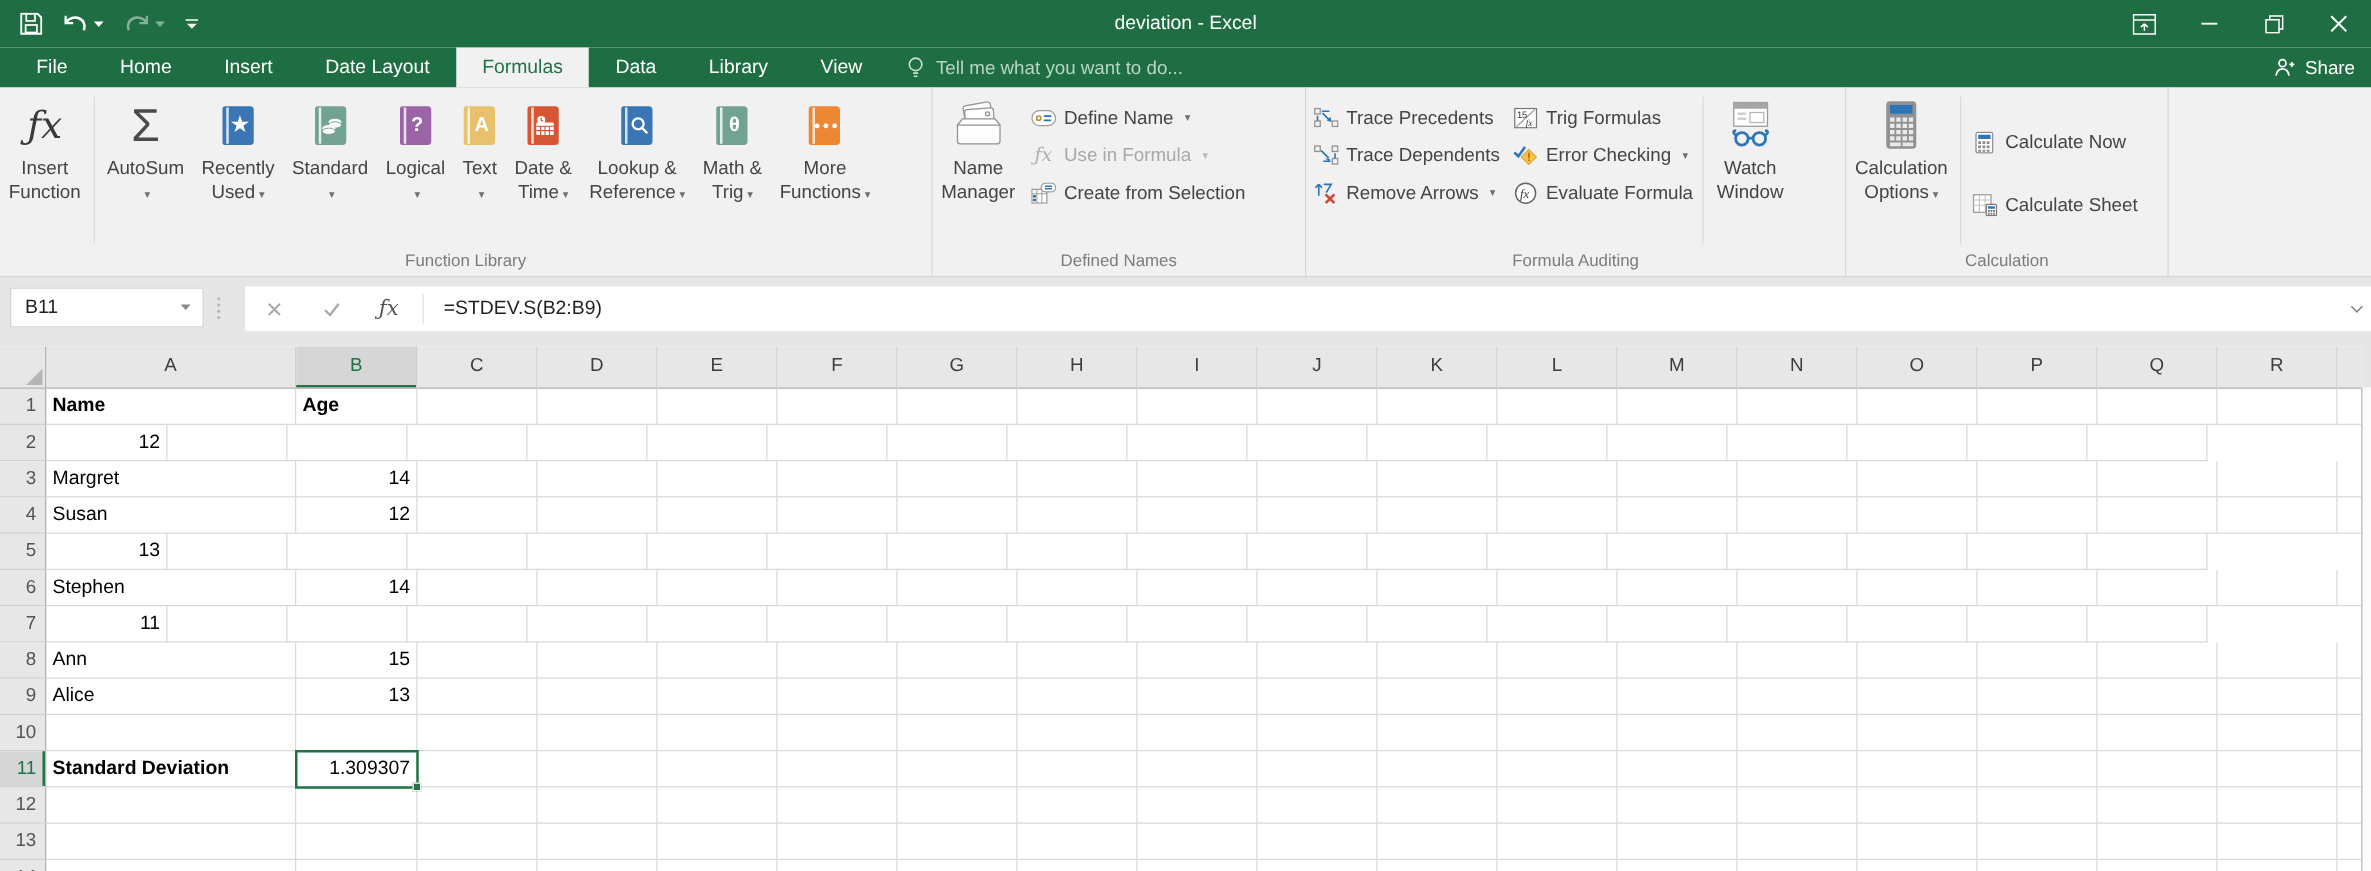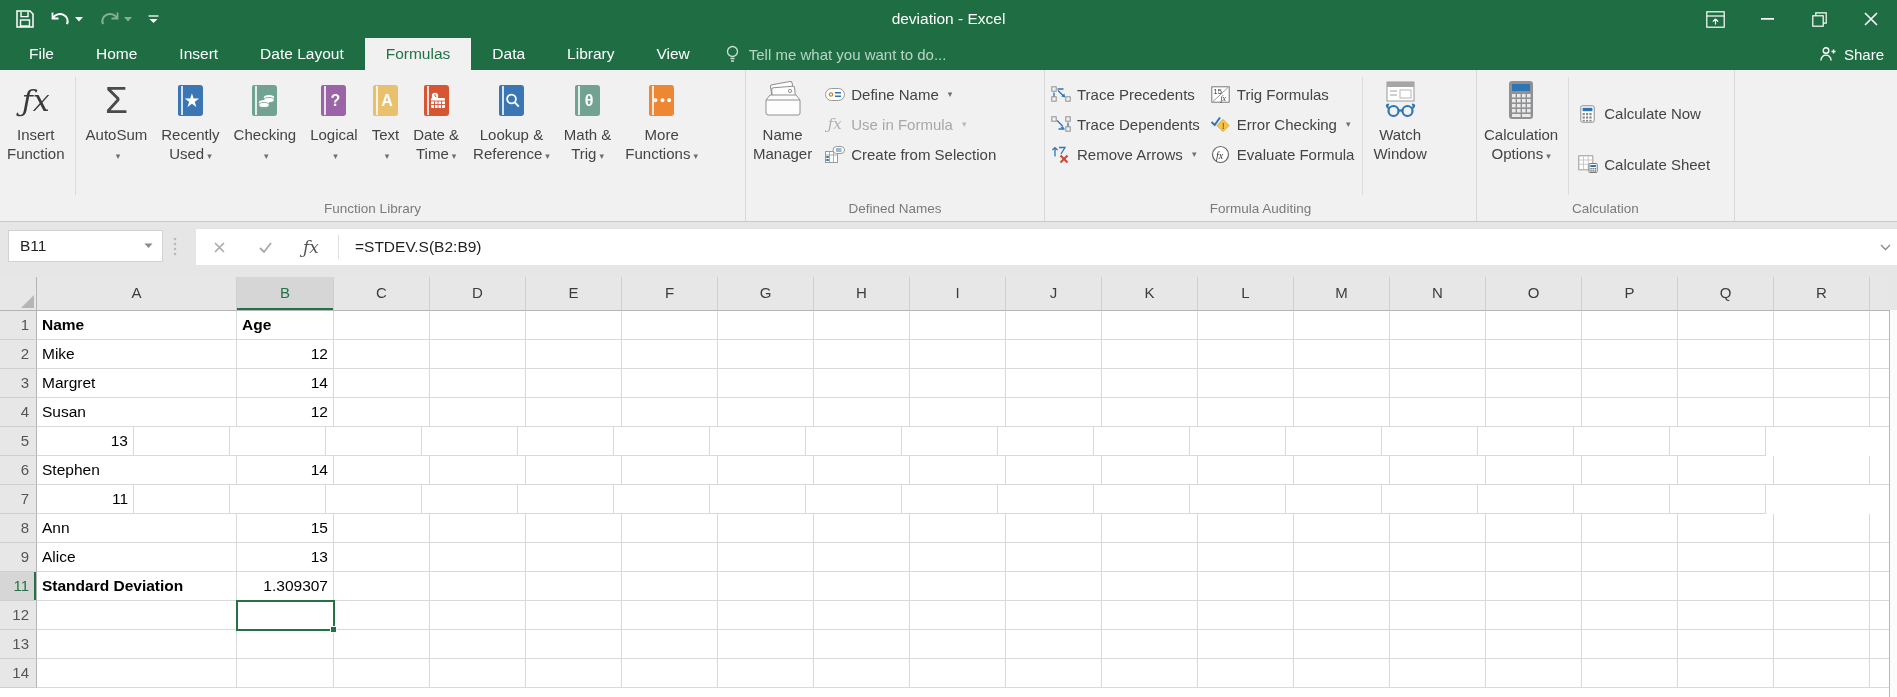--- a/index.html
+++ b/index.html
@@ -259,21 +259,21 @@
                 <svg width="17" height="15" viewBox="0 0 17 15">
                   <ellipse cx="11" cy="4.5" rx="5.2" ry="2.5" fill="#fff"></ellipse>
                   <ellipse cx="11" cy="7" rx="5.2" ry="2.5" fill="#fff" stroke="#72a392" stroke-width="0.8"></ellipse>
                   <ellipse cx="6" cy="9.5" rx="5.2" ry="2.5" fill="#fff"></ellipse>
                   <ellipse cx="6" cy="12" rx="5.2" ry="2.5" fill="#fff" stroke="#72a392" stroke-width="0.8"></ellipse>
                 </svg>
               </span>
             </span>
           </span>
         </div>
-        <div>Checking</div>
+        <div>Standard</div>
         <div><span class="caret">▾</span></div>
       </div>
       <div class="bigbtn">
         <div class="bicon">
           <span style="display: flex; align-items: center;">
             <span class="book" style="background:#9b64a6">
               <span class="bspine"></span>
               <span class="bsym">?</span>
             </span>
           </span>
@@ -699,21 +699,20 @@
         <div class="gcell" style="width: 96px;"></div>
         <div class="gcell" style="width: 96px;"></div>
         <div class="gcell" style="width: 96px;"></div>
         <div class="gcell" style="width: 96px;"></div>
         <div class="gcell" style="width: 96px;"></div>
         <div class="gcell" style="width: 96px;"></div>
         <div class="gcell" style="width: 96px;"></div>
       </div>
       <div class="grow">
         <div class="grhdr">2</div>
-        <div class="gcell" style="width: 200px;">Mike</div>
         <div class="gcell num" style="width: 97px;">12</div>
         <div class="gcell" style="width: 96px;"></div>
         <div class="gcell" style="width: 96px;"></div>
         <div class="gcell" style="width: 96px;"></div>
         <div class="gcell" style="width: 96px;"></div>
         <div class="gcell" style="width: 96px;"></div>
         <div class="gcell" style="width: 96px;"></div>
         <div class="gcell" style="width: 96px;"></div>
         <div class="gcell" style="width: 96px;"></div>
         <div class="gcell" style="width: 96px;"></div>
@@ -853,20 +852,42 @@
         <div class="gcell" style="width: 96px;"></div>
         <div class="gcell" style="width: 96px;"></div>
         <div class="gcell" style="width: 96px;"></div>
         <div class="gcell" style="width: 96px;"></div>
         <div class="gcell" style="width: 96px;"></div>
       </div>
       <div class="grow">
         <div class="grhdr">9</div>
         <div class="gcell" style="width: 200px;">Alice</div>
         <div class="gcell num" style="width: 97px;">13</div>
+        <div class="gcell" style="width: 96px;"></div>
+        <div class="gcell" style="width: 96px;"></div>
+        <div class="gcell" style="width: 96px;"></div>
+        <div class="gcell" style="width: 96px;"></div>
+        <div class="gcell" style="width: 96px;"></div>
+        <div class="gcell" style="width: 96px;"></div>
+        <div class="gcell" style="width: 96px;"></div>
+        <div class="gcell" style="width: 96px;"></div>
+        <div class="gcell" style="width: 96px;"></div>
+        <div class="gcell" style="width: 96px;"></div>
+        <div class="gcell" style="width: 96px;"></div>
+        <div class="gcell" style="width: 96px;"></div>
+        <div class="gcell" style="width: 96px;"></div>
+        <div class="gcell" style="width: 96px;"></div>
+        <div class="gcell" style="width: 96px;"></div>
+        <div class="gcell" style="width: 96px;"></div>
+        <div class="gcell" style="width: 96px;"></div>
+      </div>
+      <div class="grow">
+        <div class="grhdr">10</div>
+        <div class="gcell" style="width: 200px;"></div>
+        <div class="gcell" style="width: 97px;"></div>
         <div class="gcell" style="width: 96px;"></div>
         <div class="gcell" style="width: 96px;"></div>
         <div class="gcell" style="width: 96px;"></div>
         <div class="gcell" style="width: 96px;"></div>
         <div class="gcell" style="width: 96px;"></div>
         <div class="gcell" style="width: 96px;"></div>
         <div class="gcell" style="width: 96px;"></div>
         <div class="gcell" style="width: 96px;"></div>
         <div class="gcell" style="width: 96px;"></div>
         <div class="gcell" style="width: 96px;"></div>

